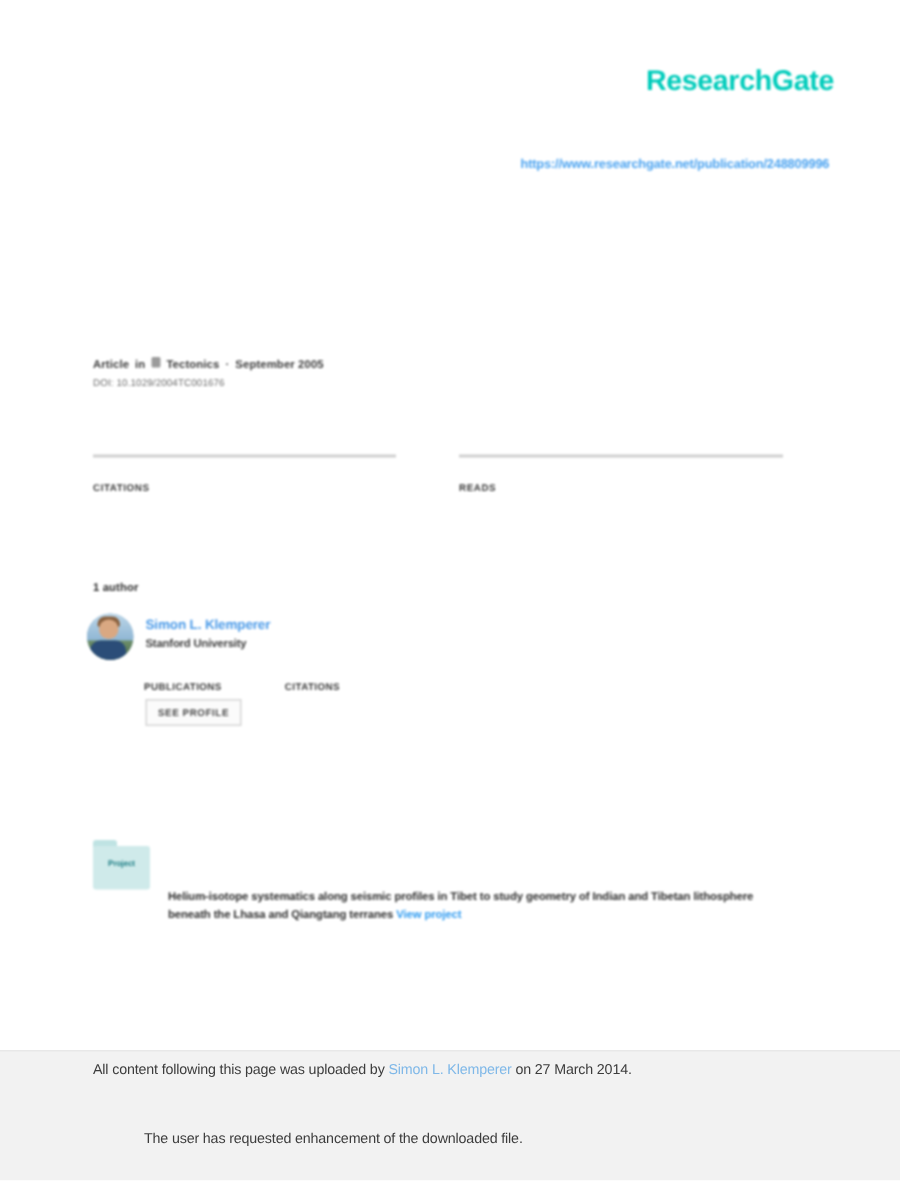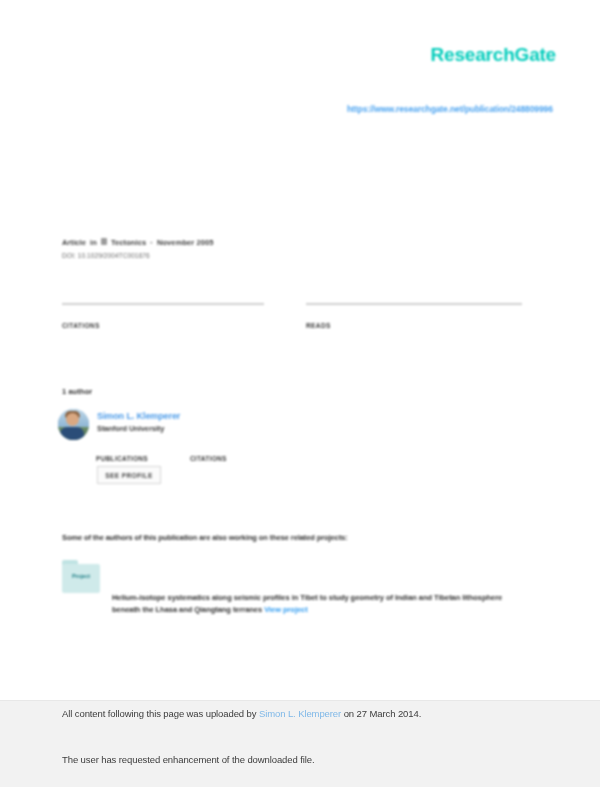--- a/index.html
+++ b/index.html
@@ -320,21 +320,21 @@
   }
   .footer-line {
     position: absolute;
     left: 62px;
     font-size: 9.5px;
     color: #3c3c3c;
     white-space: nowrap;
     letter-spacing: -0.1px;
   }
   .footer-line.l1 { top: 708px; text-align: right; }
-  .footer-line.l2 { top: 754px; }
+  .footer-line.l2 { top: 754px; margin-left: 34px; }
   .footer-link {
     color: #7fb8e8;
   }
 </style>
 </head>
 <body>
 
 <div class="page">
 
   <div class="doc-body">
@@ -343,21 +343,21 @@
 
     <div class="rg-url">https://www.researchgate.net/publication/248809996</div>
 
     <div class="meta-block">
       <div class="meta-line">
         <span>Article</span>
         <span>in</span>
         <span class="meta-icon"></span>
         <span>Tectonics</span>
         <span>·</span>
-        <span>November 2005</span>
+        <span>September 2005</span>
       </div>
       <div class="meta-doi">DOI: 10.1029/2004TC001676</div>
     </div>
 
     <div class="stats">
       <div class="stat-col">
         <div class="stat-rule short"></div>
         <div class="stat-value"></div>
         <div class="stat-label">CITATIONS</div>
       </div>
@@ -390,21 +390,20 @@
         <div class="astat-label">PUBLICATIONS</div>
       </div>
       <div class="astat">
         <div class="astat-value"></div>
         <div class="astat-label">CITATIONS</div>
       </div>
     </div>
 
     <div class="see-profile">SEE PROFILE</div>
 
-    <div class="projects-head">Some of the authors of this publication are also working on these related projects:</div>
 
     <div class="project-row">
       <div class="folder">
         <div class="tab"></div>
         <div class="body"></div>
         <div class="label">Project</div>
       </div>
       <div class="project-text">
         <span>Helium-isotope systematics along seismic profiles in Tibet to study geometry of Indian and Tibetan lithosphere beneath the Lhasa and Qiangtang terranes </span><span class="view-project">View project</span>
       </div>

